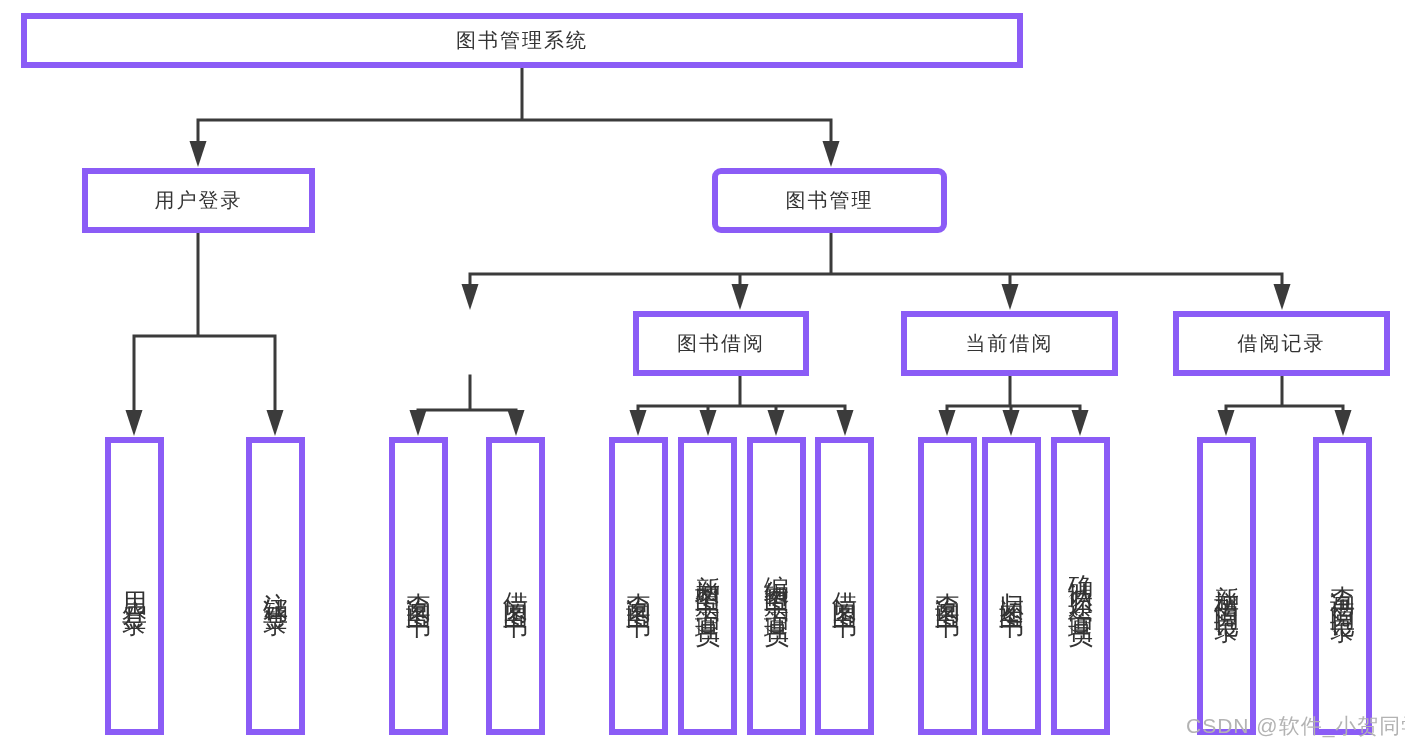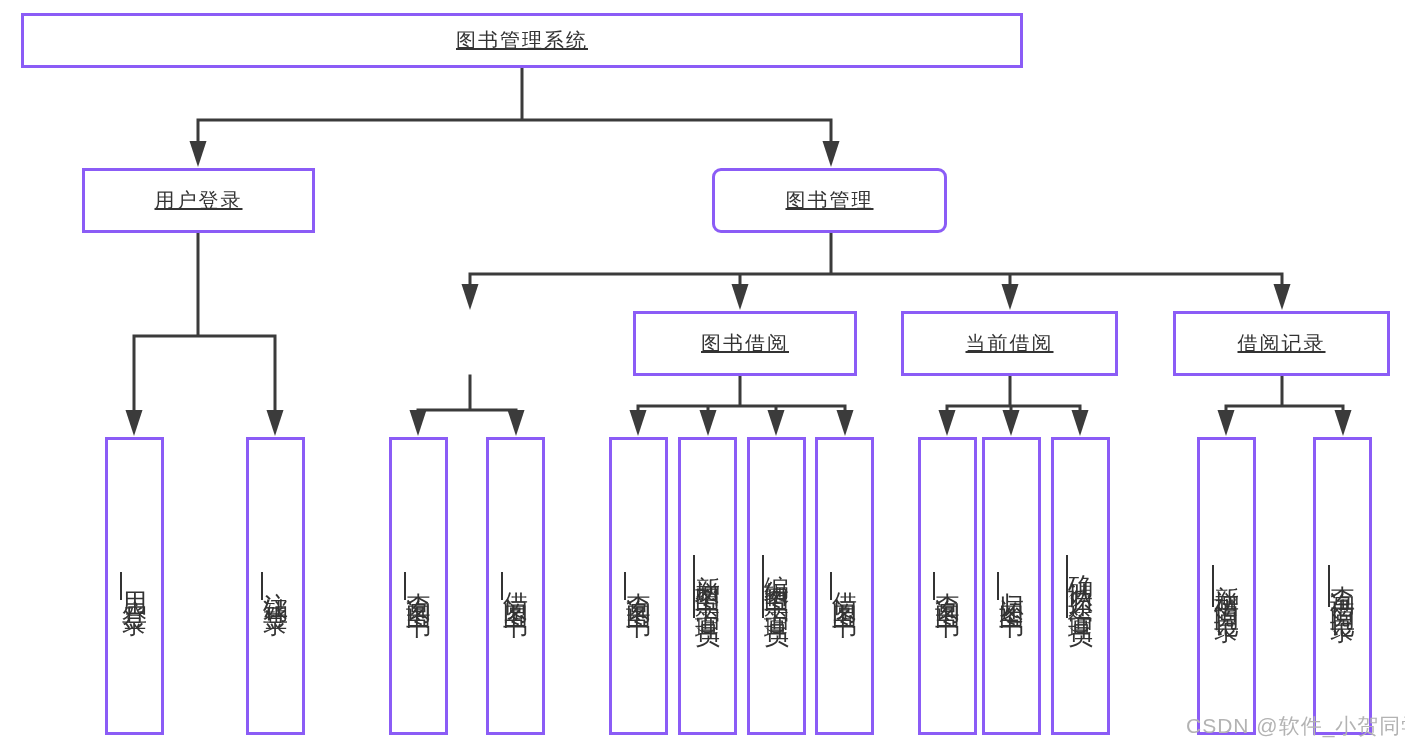--- a/index.html
+++ b/index.html
@@ -7,25 +7,24 @@
     position:relative;
     width:1405px;height:747px;
     background:#ffffff;
     font-family:"Liberation Sans","DejaVu Sans",sans-serif;
     overflow:hidden;
   }
   .wires{position:absolute;left:0;top:0;width:1405px;height:747px;}
   .node{
     position:absolute;
     box-sizing:border-box;
-    border:3px solid #8b5cf6;
+    border:6px solid #8b5cf6;
     background:#ffffff;
     display:flex;align-items:center;justify-content:center;
     color:#333333;
-    text-decoration:underline;
   }
   .hlabel{font-size:20px;letter-spacing:2px;white-space:nowrap;}
   .leaf{width:59px;top:437px;height:298px;}
   .vlabel{
     writing-mode:vertical-lr;
     text-orientation:upright;
     font-size:25px;
     letter-spacing:7px;
     line-height:1;
     white-space:nowrap;
@@ -92,21 +91,21 @@
     <span class="hlabel">图书管理系统</span>
   </div>
 
   <div class="node" style="left:82px;top:168px;width:233px;height:65px;">
     <span class="hlabel">用户登录</span>
   </div>
   <div class="node" style="left:712px;top:168px;width:235px;height:65px;border-radius:9px;">
     <span class="hlabel">图书管理</span>
   </div>
 
-  <div class="node" style="left:633px;top:311px;width:224px;height:65px;">
+  <div class="node" style="left:633px;top:311px;width:176px;height:65px;">
     <span class="hlabel">图书借阅</span>
   </div>
   <div class="node" style="left:901px;top:311px;width:217px;height:65px;text-align:center;">
     <span class="hlabel">当前借阅</span>
   </div>
   <div class="node" style="left:1173px;top:311px;width:217px;height:65px;align-items:center;">
     <span class="hlabel">借阅记录</span>
   </div>
 
   <div class="node leaf" style="left:105px;">

